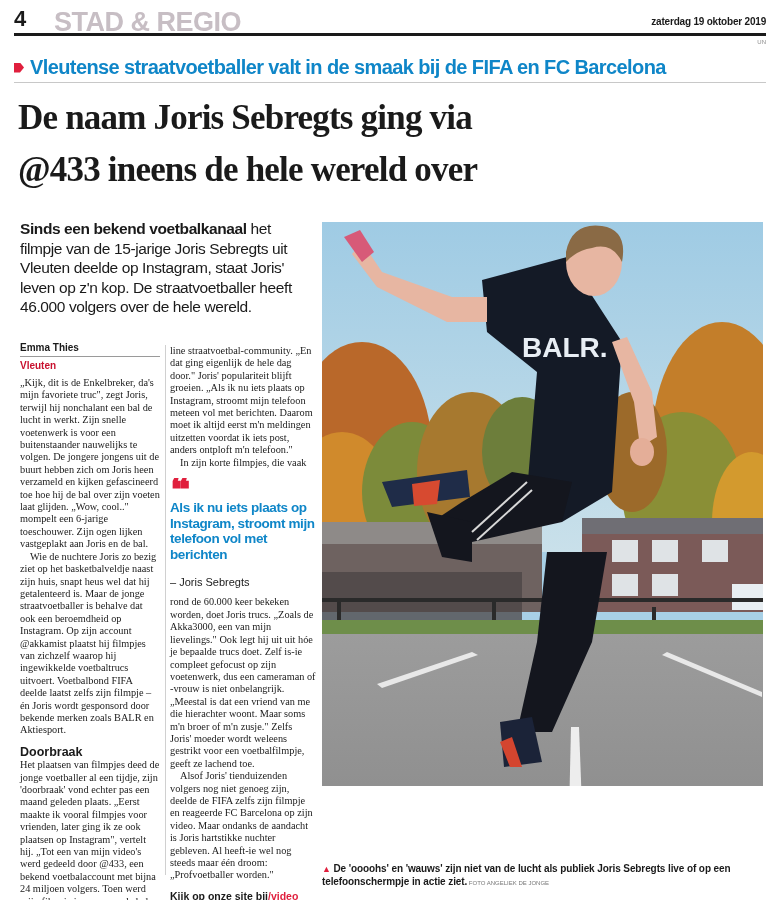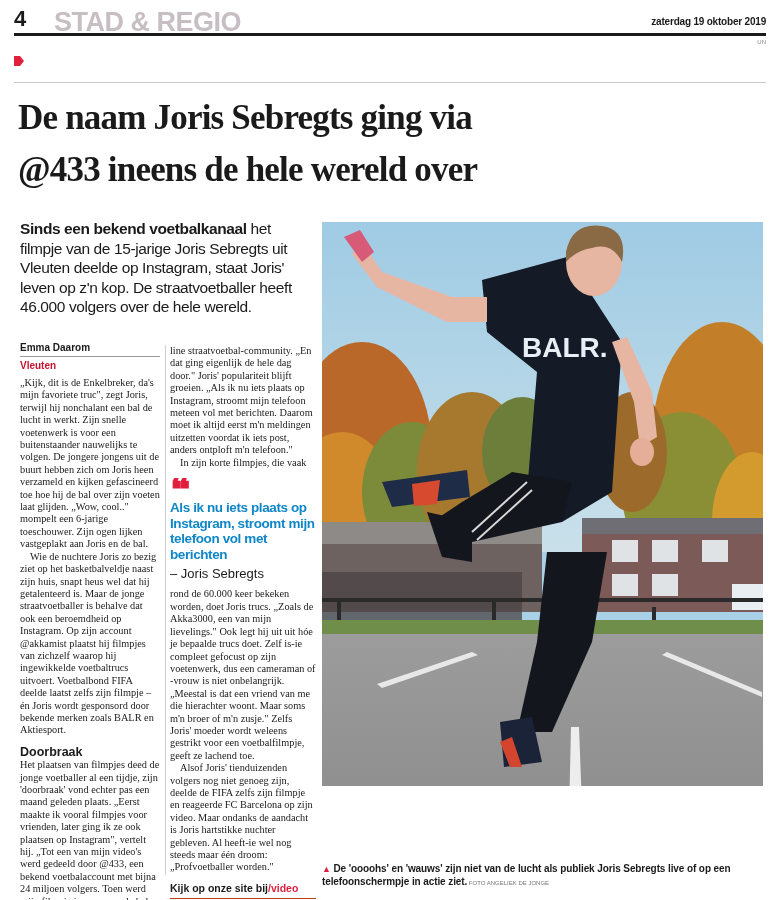--- a/index.html
+++ b/index.html
@@ -38,21 +38,21 @@
   .col2 { left: 170px; top: 345px; width: 146px; }
   .col-sep { position: absolute; left: 165px; top: 345px; width: 1px; height: 530px; background: #d0d0d0; }
   .col p { margin: 0; }
   .col p.indent { text-indent: 10px; }
   .subhead { font-family: "Liberation Sans", sans-serif; font-weight: 700; font-size: 12.5px; color: #1a1a1a; margin-top: 9px; margin-bottom: 1px; }
 
   
   .quote { margin: 9px 0 8px 0; }
   .quote-mark { font-family: "Liberation Sans", sans-serif; font-weight: 700; font-size: 38px; line-height: 24px; height: 20px; color: #e01f3d; overflow: hidden; letter-spacing: -3px; }
   .quote-text { font-family: "Liberation Sans", sans-serif; font-weight: 700; font-size: 13.5px; line-height: 15.5px; color: #0f86c8; letter-spacing: -0.4px; margin-top: 2px; }
-  .quote-attr { font-family: "Liberation Sans", sans-serif; font-size: 13px; color: #1a1a1a; margin-top: 6px; }
+  .quote-attr { font-family: "Liberation Sans", sans-serif; font-size: 11px; color: #1a1a1a; margin-top: 14px; }
 
   
   .video-title { font-family: "Liberation Sans", sans-serif; font-weight: 700; font-size: 10.5px; color: #1a1a1a; margin-top: 8px; padding-bottom: 4px; border-bottom: 1px solid #c2410c; }
   .video-title .link { color: #e01f3d; }
 
   
   .photo { position: absolute; left: 322px; top: 222px; width: 441px; height: 564px; overflow: hidden; background: #a8d0e6; }
   .photo svg { display: block; }
 
   
@@ -66,32 +66,33 @@
 <div class="page-header">
   <span class="page-num">4</span>
   <span class="section-name">STAD &amp; REGIO</span>
   <span class="date">zaterdag 19 oktober 2019</span>
 </div>
 <div class="header-rule"></div>
 <span class="edition">UN</span>
 
 <div class="kicker">
   <span class="kicker-mark"></span>
+  <span class="kicker-text">Vleutense straatvoetballer valt in de smaak bij de FIFA en FC Barcelona</span>
 </div>
 <div class="kicker-rule"></div>
 
 <h1 class="headline">
   <span>De naam Joris Sebregts ging via</span><br>
   <span>@433 ineens de hele wereld over</span>
 </h1>
 
 <div class="intro"><b>Sinds een bekend voetbalkanaal</b><span> het filmpje van de 15-jarige Joris Sebregts uit Vleuten deelde op Instagram, staat Joris' leven op z'n kop.  De straatvoetballer heeft 46.000 volgers over de hele wereld.</span></div>
 
 <div class="byline">
-  <div class="author">Emma Daarom</div>
+  <div class="author">Emma Thies</div>
   <div class="place">Vleuten</div>
 </div>
 
 <div class="col col1">
   <p>„Kijk, dit is de Enkelbreker, da's mijn favoriete truc", zegt Joris, terwijl hij nonchalant een bal de lucht in werkt. Zijn snelle voetenwerk is voor een buitenstaander nauwelijks te volgen. De jongere jongens uit de buurt hebben zich om Joris heen verzameld en kijken gefascineerd toe hoe hij de bal over zijn voeten laat glijden. „Wow, cool.." mompelt een 6-jarige toeschouwer. Zijn ogen lijken vastgeplakt aan Joris en de bal.</p>
   <p class="indent">Wie de nuchtere Joris zo bezig ziet op het basketbalveldje naast zijn huis, snapt heus wel dat hij getalenteerd is. Maar de jonge straatvoetballer is behalve dat ook een beroemdheid op Instagram. Op zijn account @akkamist plaatst hij filmpjes van zichzelf waarop hij ingewikkelde voetbaltrucs uitvoert. Voetbalbond FIFA deelde laatst zelfs zijn filmpje – én Joris wordt gesponsord door bekende merken zoals BALR en Aktiesport.</p>
   <div class="subhead">Doorbraak</div>
   <p>Het plaatsen van filmpjes deed de jonge voetballer al een tijdje, zijn 'doorbraak' vond echter pas een maand geleden plaats. „Eerst maakte ik vooral filmpjes voor vrienden, later ging ik ze ook plaatsen op Instagram", vertelt hij. „Tot een van mijn video's werd gedeeld door @433, een bekend voetbalaccount met bijna 24 miljoen volgers. Toen werd mijn filmpje ineens over de hele wereld bekeken."</p>
 
 </div>

